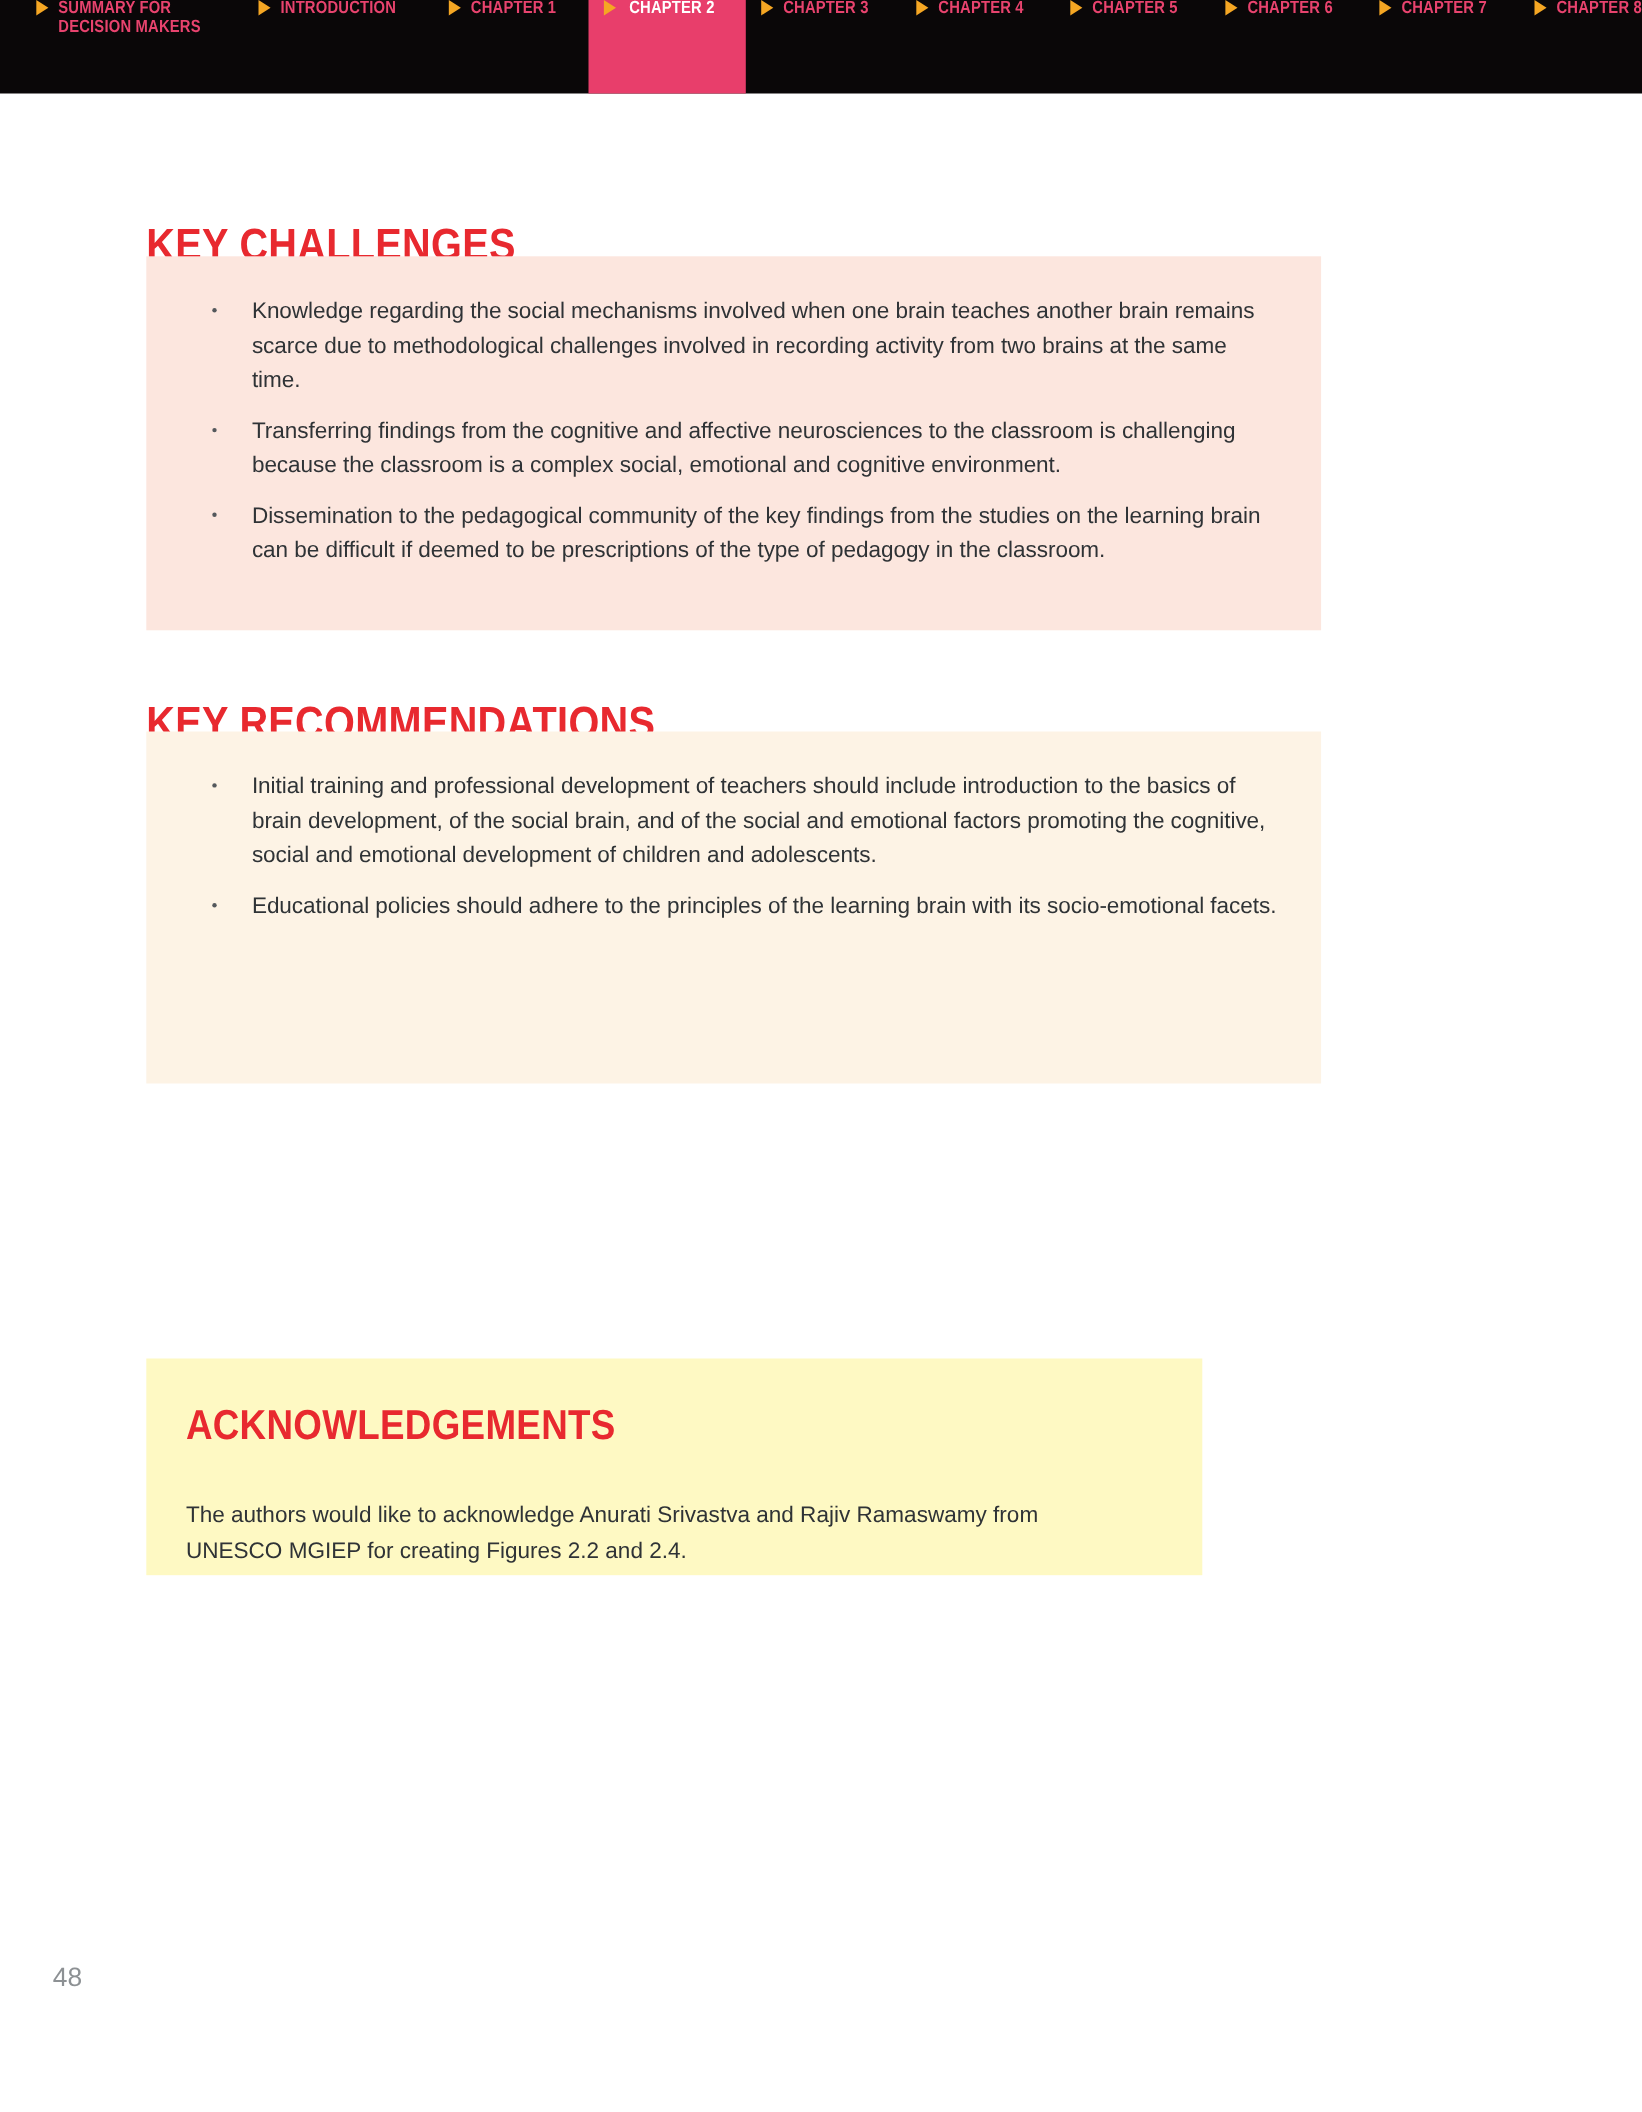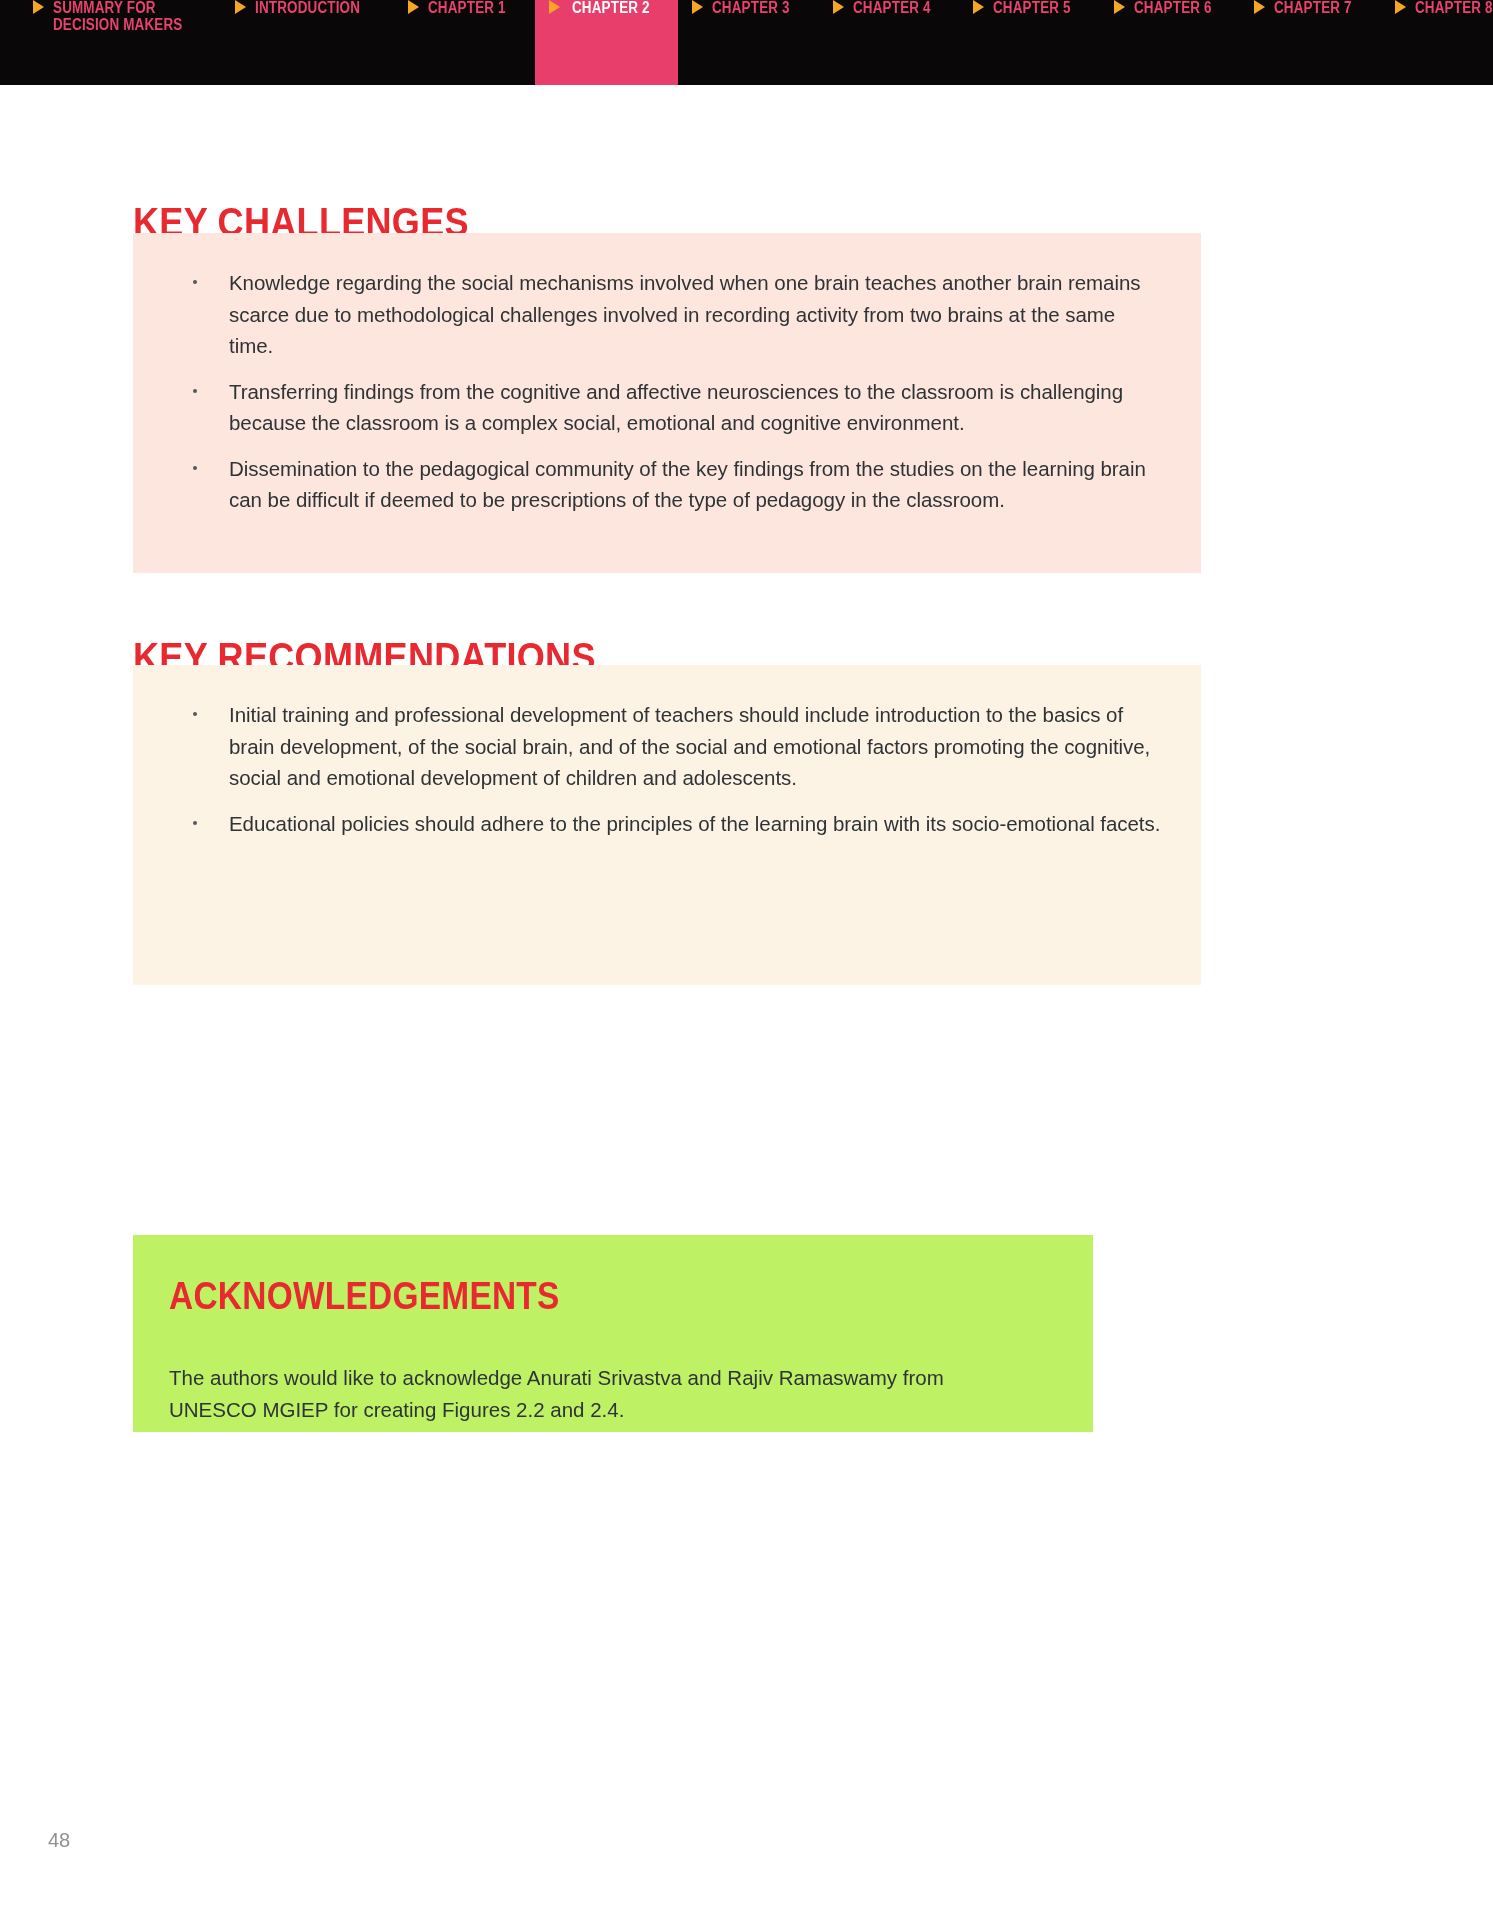--- a/index.html
+++ b/index.html
@@ -134,21 +134,21 @@
     background: #54585c;
   }
 
   
   #box-acknowledgements {
     position: absolute;
     left: 133px;
     top: 1150px;
     width: 960px;
     height: 197px;
-    background: #bef264;
+    background: #fef9c3;
     box-sizing: border-box;
     padding: 40px 38px 34px 36px;
   }
   #ack-title {
     color: #e8292f;
     font-family: "Liberation Sans Narrow", "Liberation Sans", sans-serif;
     font-weight: bold;
     font-size: 38px;
     letter-spacing: 0.3px;
     text-transform: uppercase;
@@ -162,23 +162,23 @@
     font-size: 20.5px;
     line-height: 31.5px;
     color: #2f3336;
     max-width: 860px;
     margin: 0;
   }
 
   #page-number {
     position: absolute;
     left: 48px;
-    top: 1744px;
-    font-family: "Liberation Sans", sans-serif;
-    font-size: 20px;
+    top: 1699px;
+    font-family: "Liberation Sans", sans-serif;
+    font-size: 24px;
     color: #8d9194;
   }
 </style>
 </head>
 <body>
 
 <nav class="navbar">
 
   <div class="nav-item first">
     <span class="nav-arrow"></span>

